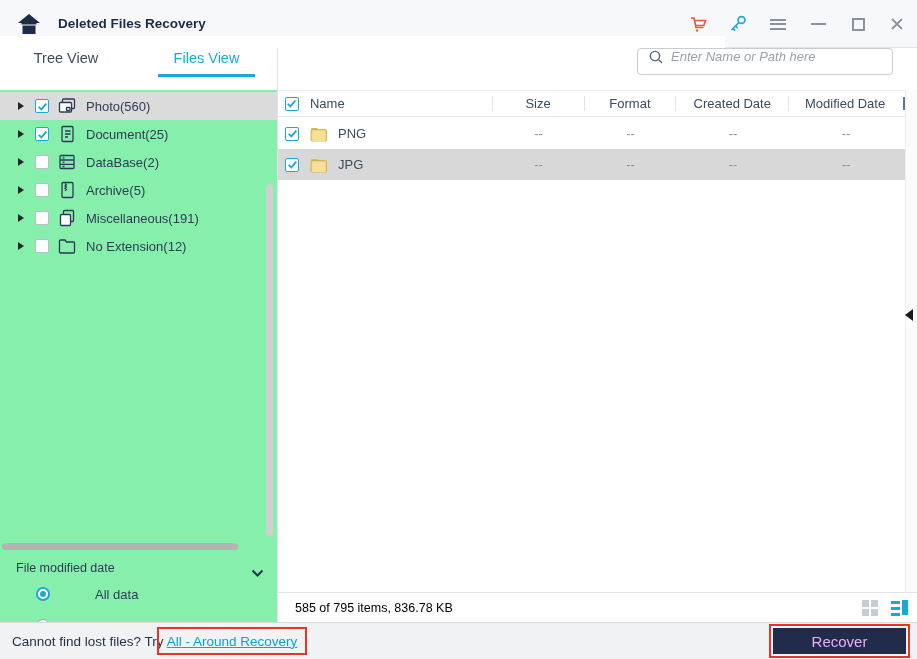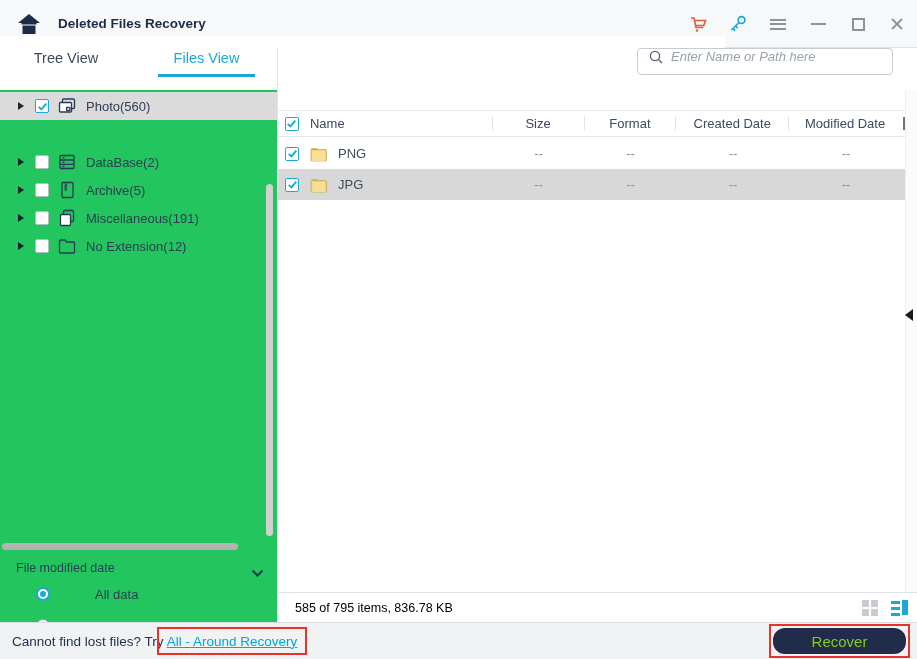--- a/index.html
+++ b/index.html
@@ -29,21 +29,21 @@
   .searchbox { position:absolute; left:637px; top:12px; width:256px; height:27px;
                border:1px solid #c9ccd2; border-radius:4px; background:#fff;
                display:flex; align-items:flex-start; }
   .searchbox svg { margin:0 7px 0 10px; flex:none; }
   .searchbox input { border:none; outline:none; flex:1; font-style:italic;
                      font-size:13px; color:#6b7380; background:transparent;
                      font-family:"Liberation Sans", sans-serif; }
   .searchbox input::placeholder { color:#9aa1ab; font-style:italic; }
 
   
-  .left-panel { position:absolute; left:0; top:90px; width:277px; height:532px; background:#22c55e; }
+  .left-panel { position:absolute; left:0; top:90px; width:277px; height:532px; background:#86efac; }
   .tree-row { position:absolute; left:0; width:277px; height:28px; display:flex;
               align-items:center; cursor:pointer; }
   .tree-row.sel { background:#dbdbdb; }
   .tw-arrow { margin-left:18px; width:0; height:0; border-top:4px solid transparent;
               border-bottom:4px solid transparent; border-left:6px solid #1f2430; flex:none; }
   .cb { width:14px; height:14px; border-radius:2px; background:#fff; flex:none;
         display:flex; align-items:center; justify-content:center; }
   .cb.on  { border:1px solid #18a9d8; }
   .cb.off { border:1px solid #b6bcc4; }
   .tree-row .cb { margin-left:11px; }
@@ -61,21 +61,21 @@
   .rad { width:14px; height:14px; border-radius:50%; flex:none; position:relative; background:#fff; }
   .rad.on { border:2px solid #18a9d8; }
   .rad.on::after { content:""; position:absolute; left:2px; top:2px; width:6px; height:6px;
                    border-radius:50%; background:#18a9d8; }
   .rad.off { border:1px solid #9aa1ab; }
   .rad-lab { margin-left:10px; font-size:13px; color:#2e3c55; }
 
   .vdivider { position:absolute; left:277px; top:48px; width:1px; height:574px; background:#e2e3e6; }
 
   
-  .right-panel { position:absolute; left:278px; top:90px; width:639px; height:532px; background:#fff;margin-top:20px; }
+  .right-panel { position:absolute; left:278px; top:90px; width:639px; height:532px; background:#fff; }
   .thead { position:absolute; left:0; top:0; width:627px; height:27px;
            border-top:1px solid #eceef1; border-bottom:1px solid #e4e6e9;
            display:flex; align-items:center; font-size:13px; color:#3c4a5e; }
   .th-sep { width:1px; height:15px; background:#e2e4e8; }
   .c-check { width:28px; display:flex; justify-content:center; }
   .c-name { width:186px; padding-left:4px; }
   .c-size, .c-format { width:91px; text-align:center; }
   .c-created, .c-modified { width:112px; text-align:center; }
   .th-endsep { width:2px; height:13px; background:#6b7684; margin-left:2px; }
 
@@ -108,22 +108,22 @@
   .footer { position:absolute; left:0; top:622px; width:917px; height:37px;
             background:#f1f2f4; border-top:1px solid #dadbdd; }
   .footer-prompt { position:absolute; left:12px; top:0; height:37px; line-height:37px;
                    font-size:13.5px; color:#25314d; }
   .link-box { position:absolute; left:157px; top:4px; width:150px; height:28px;
               border:2px solid #e8332a; display:flex; align-items:center; justify-content:center; }
   .aar-link { font-size:13.5px; font-weight:normal; color:#00a7d7;
               text-decoration:underline; cursor:pointer; white-space:nowrap; }
   .recover-box { position:absolute; left:769px; top:1px; width:141px; height:34px;
                  border:2px solid #e8332a; display:flex; align-items:center; justify-content:center; }
-  .recover-btn { width:133px; height:26px; background:#202c49; border:none; border-radius:12px;
-                 color:#84cc16; font-size:15px; cursor:pointer; font-family:"Liberation Sans", sans-serif; }
+  .recover-btn { width:133px; height:26px; background:#202c49; border:none; border-radius:0;
+                 color:#f0abfc; font-size:15px; cursor:pointer; font-family:"Liberation Sans", sans-serif; }
 </style>
 </head>
 <body>
 
 <div class="app">
 
   <div class="titlebar">
     <span class="home-ic">
       <svg width="26" height="26" viewBox="0 0 26 26">
         <path d="M13 3 L24 12 L20.5 12 L20.5 13.5 L5.5 13.5 L5.5 12 L2 12 Z" fill="#1e2b49"></path>
@@ -191,20 +191,35 @@
       <span class="tree-ic">
         <svg width="18" height="18" viewBox="0 0 18 18" fill="none" stroke="#2a3a55" stroke-width="1.3">
           <rect x="4.5" y="2" width="12" height="9.5" rx="1"></rect>
           <rect x="1.5" y="5.5" width="12" height="9.5" rx="1" fill="#fff"></rect>
           <rect x="8.5" y="10.5" width="3.5" height="3" rx="0.5"></rect>
         </svg>
       </span>
       <span class="tree-lab">Photo(560)</span>
     </div>
 
+    <div class="tree-row" style="top:30px;">
+      <span class="tw-arrow"></span>
+      <span class="cb on">
+        <svg width="11" height="11" viewBox="0 0 13 13" fill="none" stroke="#18a9d8" stroke-width="2.2">
+            <path d="M2 7 L5.2 10 L11 3.2"></path>
+          </svg>
+      </span>
+      <span class="tree-ic">
+        <svg width="18" height="18" viewBox="0 0 18 18" fill="none" stroke="#2a3a55" stroke-width="1.3">
+          <rect x="4" y="1.5" width="11" height="15" rx="1"></rect>
+          <path d="M7 6 h5.5 M7 9 h5.5 M7 12 h3"></path>
+        </svg>
+      </span>
+      <span class="tree-lab">Document(25)</span>
+    </div>
 
     <div class="tree-row" style="top:58px;">
       <span class="tw-arrow"></span>
       <span class="cb off"></span>
       <span class="tree-ic">
         <svg width="18" height="18" viewBox="0 0 18 18" fill="none" stroke="#2a3a55" stroke-width="1.3">
           <rect x="2" y="2.5" width="14" height="13" rx="1"></rect>
           <path d="M2 7 h14 M2 11.3 h14 M4.5 4.8 h2 M4.5 9.2 h2 M4.5 13.5 h2"></path>
         </svg>
       </span>

